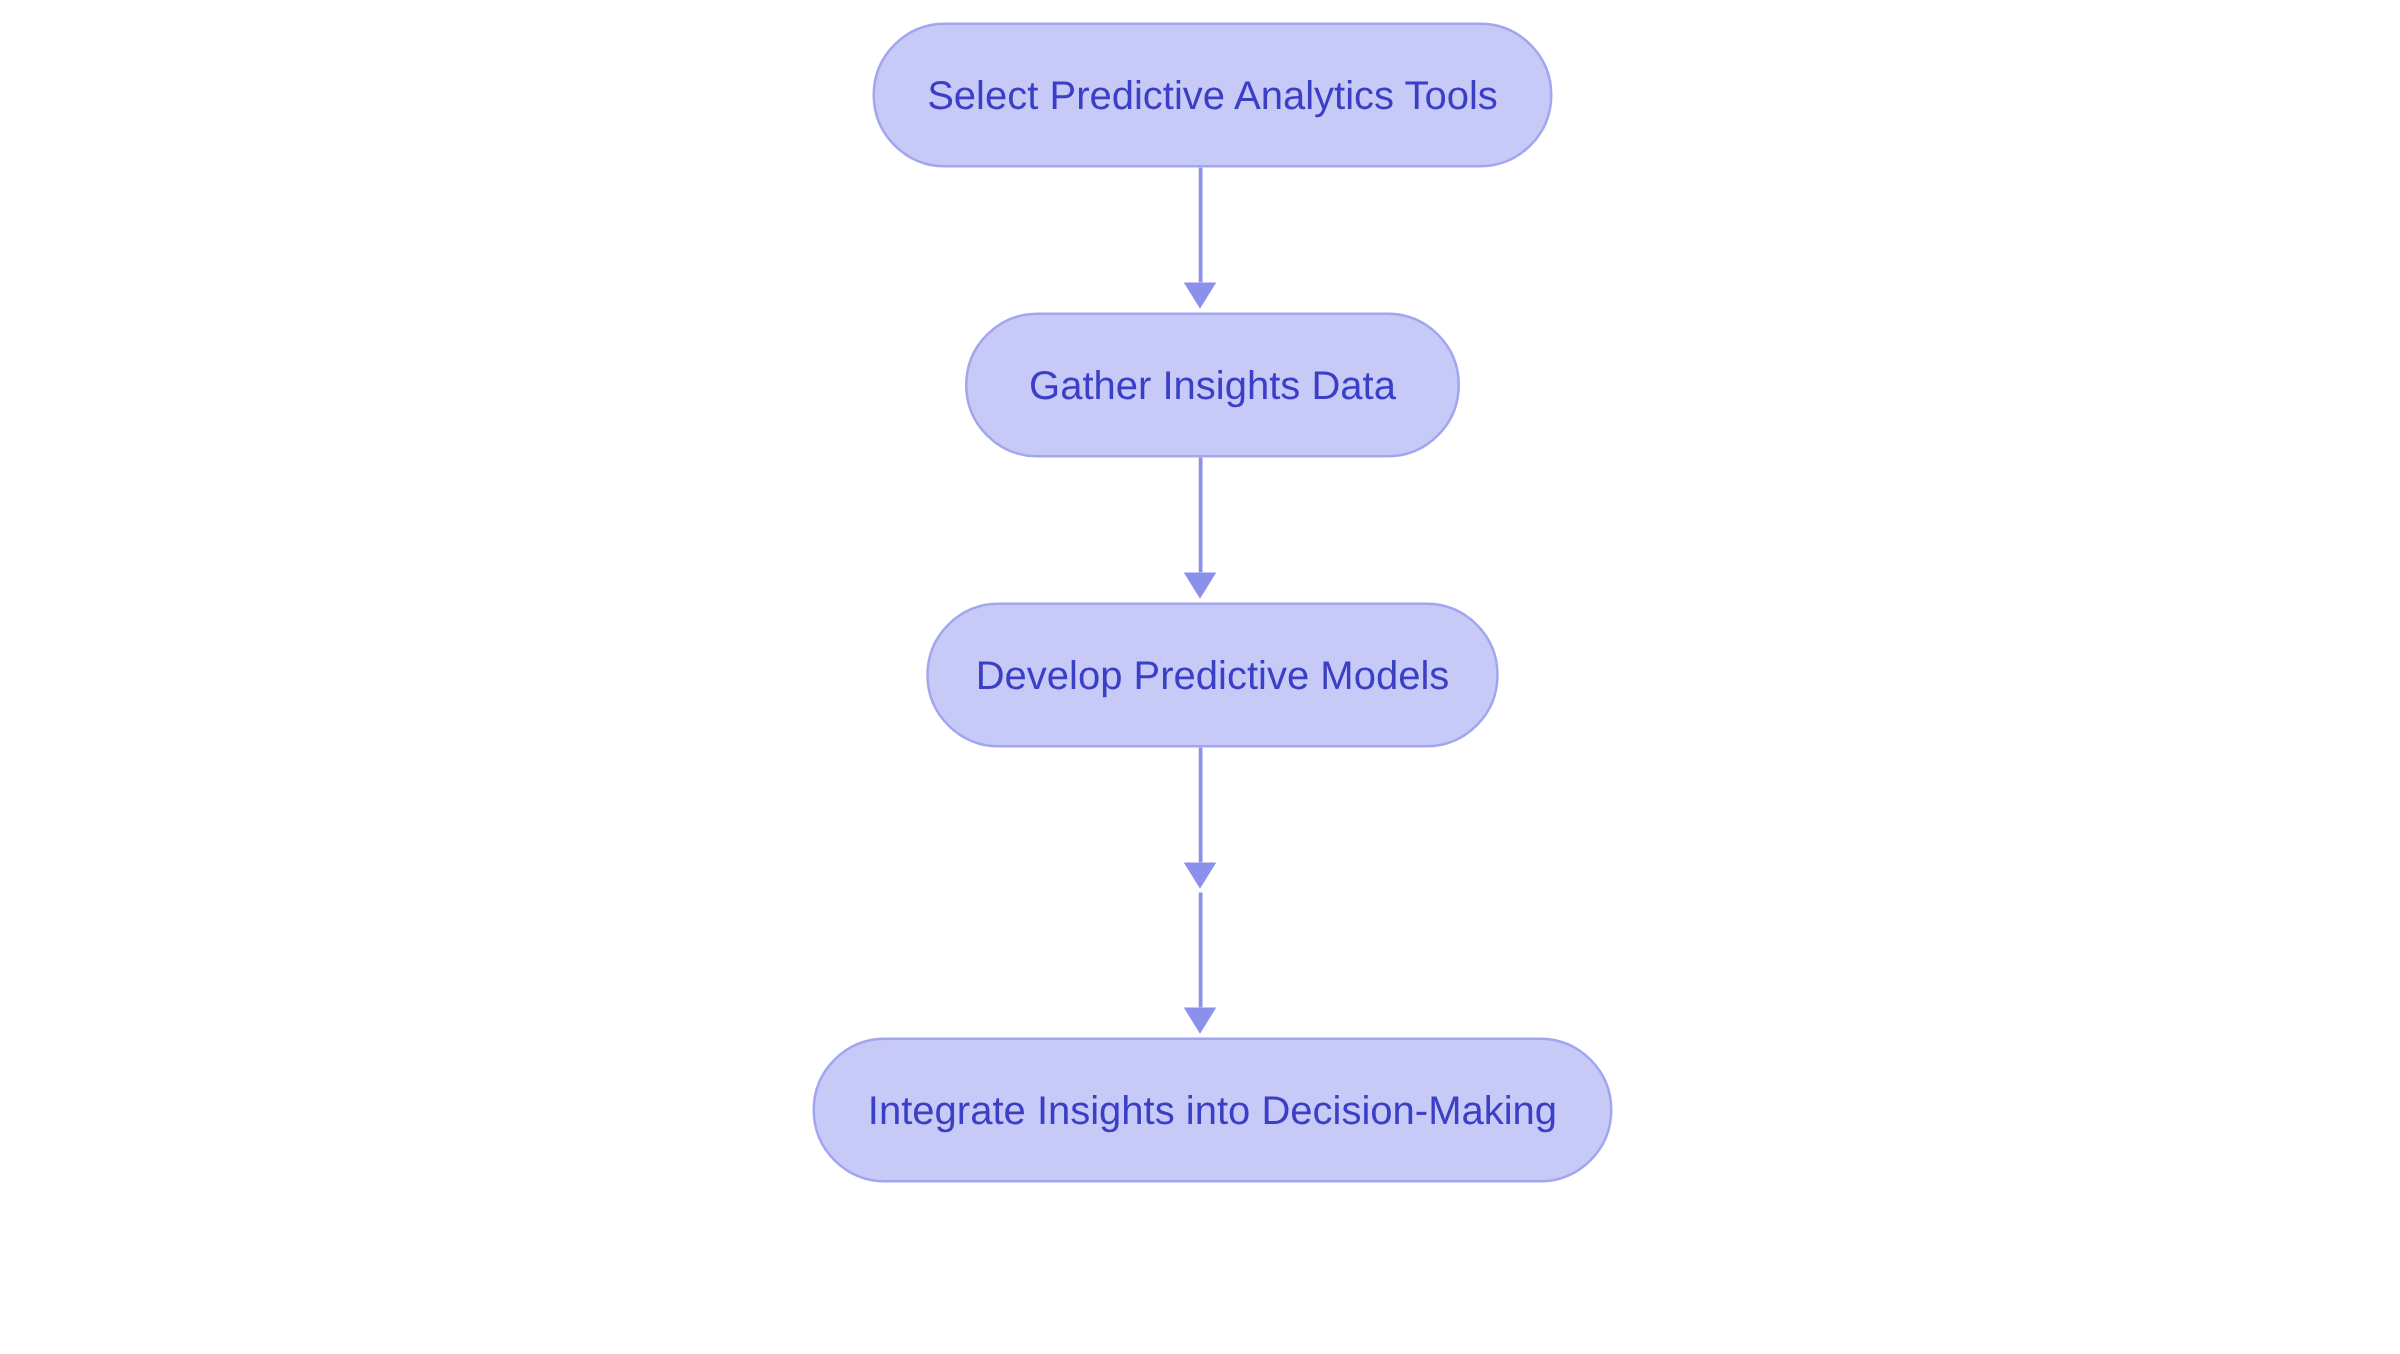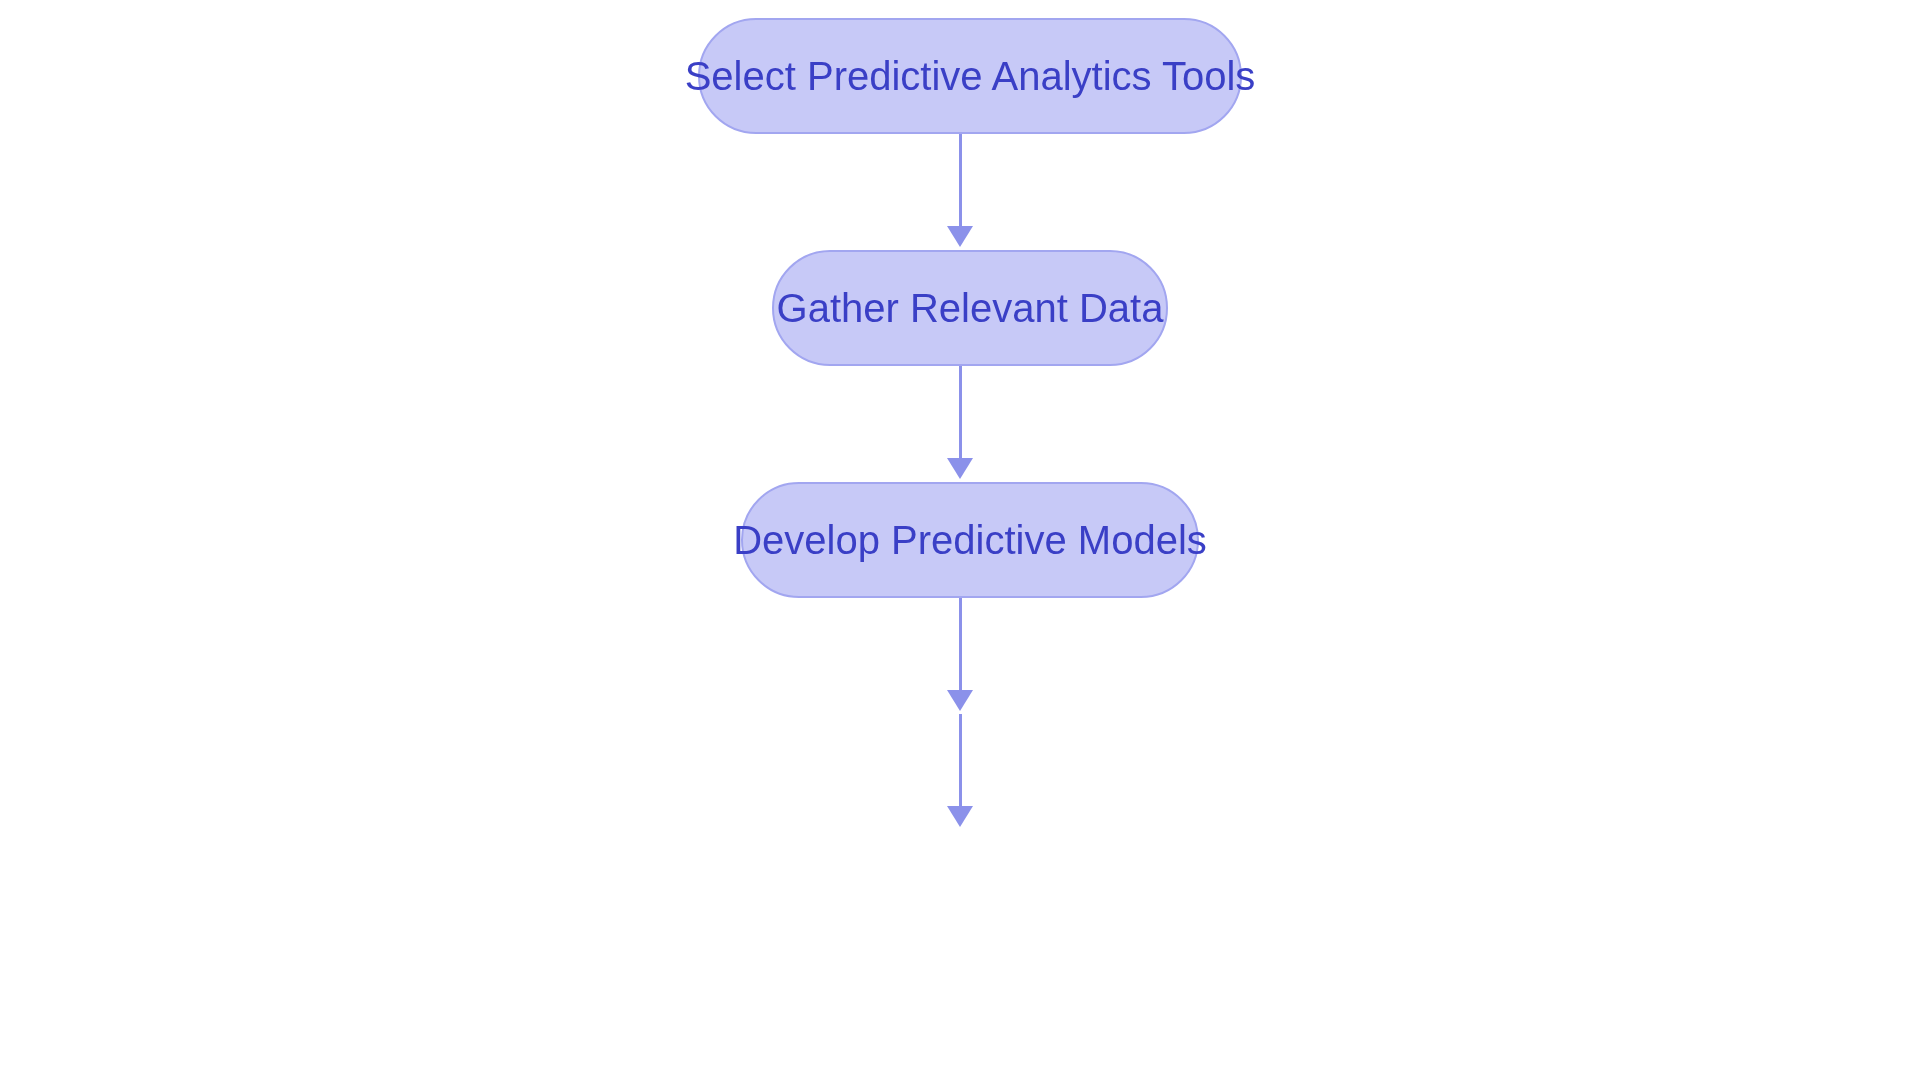--- a/index.html
+++ b/index.html
@@ -28,21 +28,21 @@
   }
   .flow-node {
     height: 116px;
     border-radius: 58px;
     background: var(--node-fill);
     border: 2px solid var(--node-border);
     color: var(--node-text);
     display: flex;
     align-items: center;
     justify-content: center;
-    font-size: 40px;
+    font-size: 32px;
     line-height: 1;
     flex: 0 0 auto;
     white-space: nowrap;
     margin-left: 20px;
   }
   .node-1 { width: 544px; }
   .node-2 { width: 396px; }
   .node-3 { width: 458px; }
   .node-4 { width: 438px; }
   .node-5 { width: 640px; }
@@ -77,21 +77,21 @@
   <div class="flow-node node-1">
     <span>Select Predictive Analytics Tools</span>
   </div>
 
   <div class="flow-arrow">
     <div class="arrow-line"></div>
     <div class="arrow-head"></div>
   </div>
 
   <div class="flow-node node-2">
-    <span>Gather Relevant Data</span>
+    <span>Gather Insights Data</span>
   </div>
 
   <div class="flow-arrow">
     <div class="arrow-line"></div>
     <div class="arrow-head"></div>
   </div>
 
   <div class="flow-node node-3">
     <span>Develop Predictive Models</span>
   </div>
@@ -100,14 +100,17 @@
     <div class="arrow-line"></div>
     <div class="arrow-head"></div>
   </div>
 
 
   <div class="flow-arrow">
     <div class="arrow-line"></div>
     <div class="arrow-head"></div>
   </div>
 
+  <div class="flow-node node-5">
+    <span>Integrate Insights into Decision-Making</span>
+  </div>
 
 </div>
 
 </body></html>

